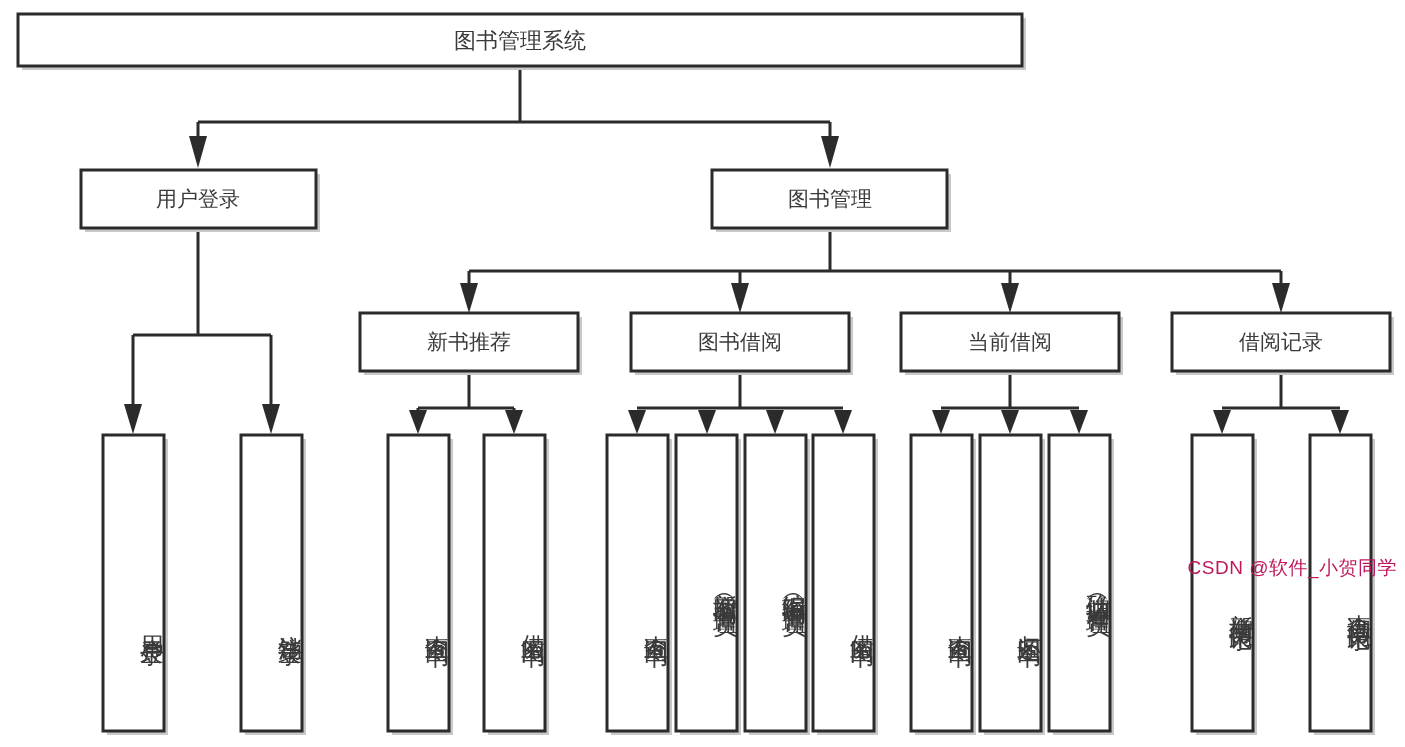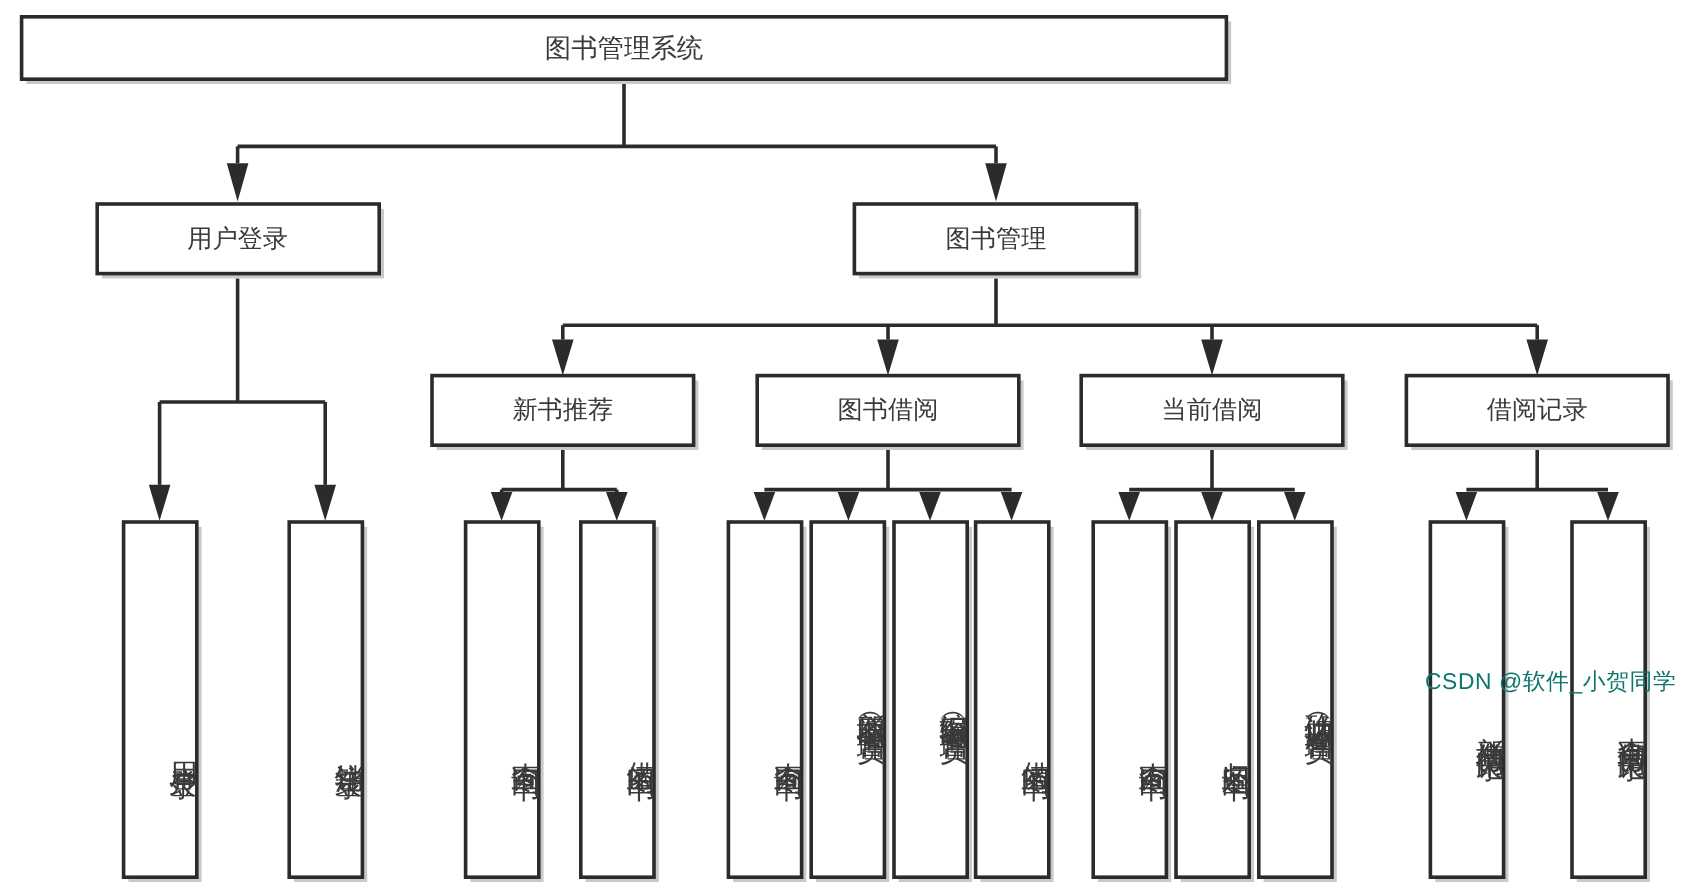--- a/index.html
+++ b/index.html
@@ -72,21 +72,21 @@
     justify-content: center;
     white-space: nowrap;
     pointer-events: none;
   }
   .watermark {
     position: absolute;
     right: 8px;
     bottom: 4px;
     font-family: "Liberation Sans", "DejaVu Sans", sans-serif;
     font-size: 19px;
-    color: #0f766e;
+    color: #be185d;
     white-space: nowrap;
     letter-spacing: 0.5px;
   }
 </style>
 </head>
 <body>
 
 <div id="diagram-root">
 
   <svg id="diagram-svg" viewBox="0 0 1405 747">

